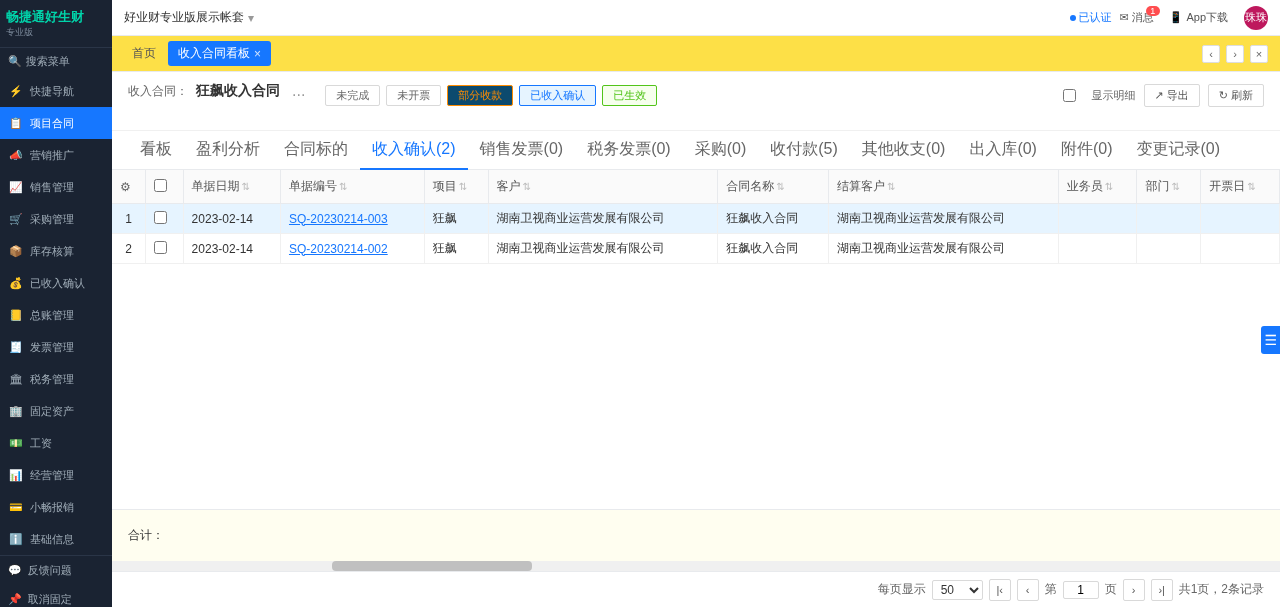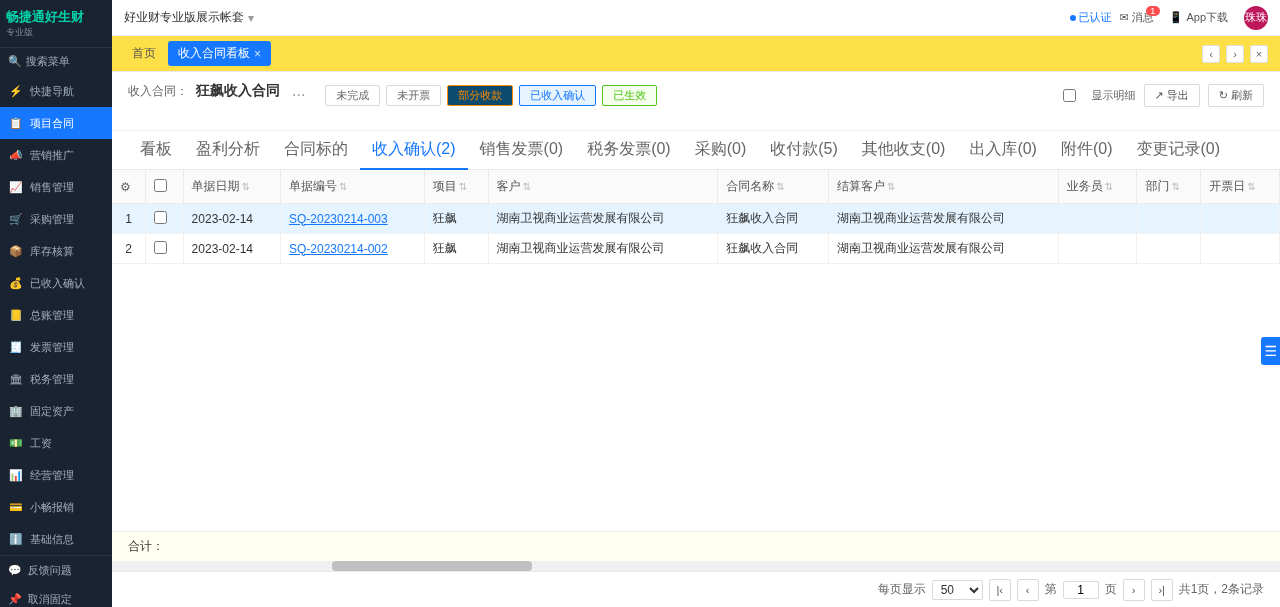--- a/index.html
+++ b/index.html
@@ -66,21 +66,21 @@
     .data-table { width: 100%; border-collapse: collapse; font-size: 12px; }
     .data-table th { background: #fafafa; border-bottom: 1px solid #e8eaed; border-right: 1px solid #e8eaed; padding: 8px 8px; color: #555; font-weight: normal; text-align: left; white-space: nowrap; position: sticky; top: 0; z-index: 2; }
     .data-table td { border-bottom: 1px solid #f0f0f0; border-right: 1px solid #f0f0f0; padding: 6px 8px; color: #333; white-space: nowrap; }
     .data-table tr.selected td { background: #e6f4ff; }
     .col-link { color: #1677ff; cursor: pointer; text-decoration: underline; }
     .th-sort { display: flex; align-items: center; gap: 2px; }
     .sort-icon { color: #bbb; font-size: 10px; }
     .settings-icon-th { color: #666; cursor: pointer; }
 
     
-    .table-footer { border-top: 1px solid #e8eaed; background: #fffef0; padding: 6px 16px; flex-shrink: 0; }
+    .table-footer { border-top: 1px solid #e8eaed; background: #fffef0; padding: 17px 16px; flex-shrink: 0; }
     .total-label { font-size: 12px; color: #333; font-weight: 500; }
 
     
     .pagination { height: 36px; background: #fff; border-top: 1px solid #e8eaed; display: flex; align-items: center; justify-content: flex-end; padding: 0 16px; gap: 6px; flex-shrink: 0; }
     .pagination-label { color: #666; font-size: 12px; }
     .pagination-select { border: 1px solid #d9d9d9; border-radius: 2px; font-size: 12px; padding: 1px 4px; color: #333; background: #fff; }
     .pagination-btn { width: 22px; height: 22px; border: 1px solid #d9d9d9; border-radius: 2px; background: #fff; color: #555; cursor: pointer; display: flex; align-items: center; justify-content: center; font-size: 11px; }
     .pagination-input { width: 36px; border: 1px solid #d9d9d9; border-radius: 2px; text-align: center; font-size: 12px; padding: 1px 4px; }
     .pagination-info { color: #666; font-size: 12px; }
 

